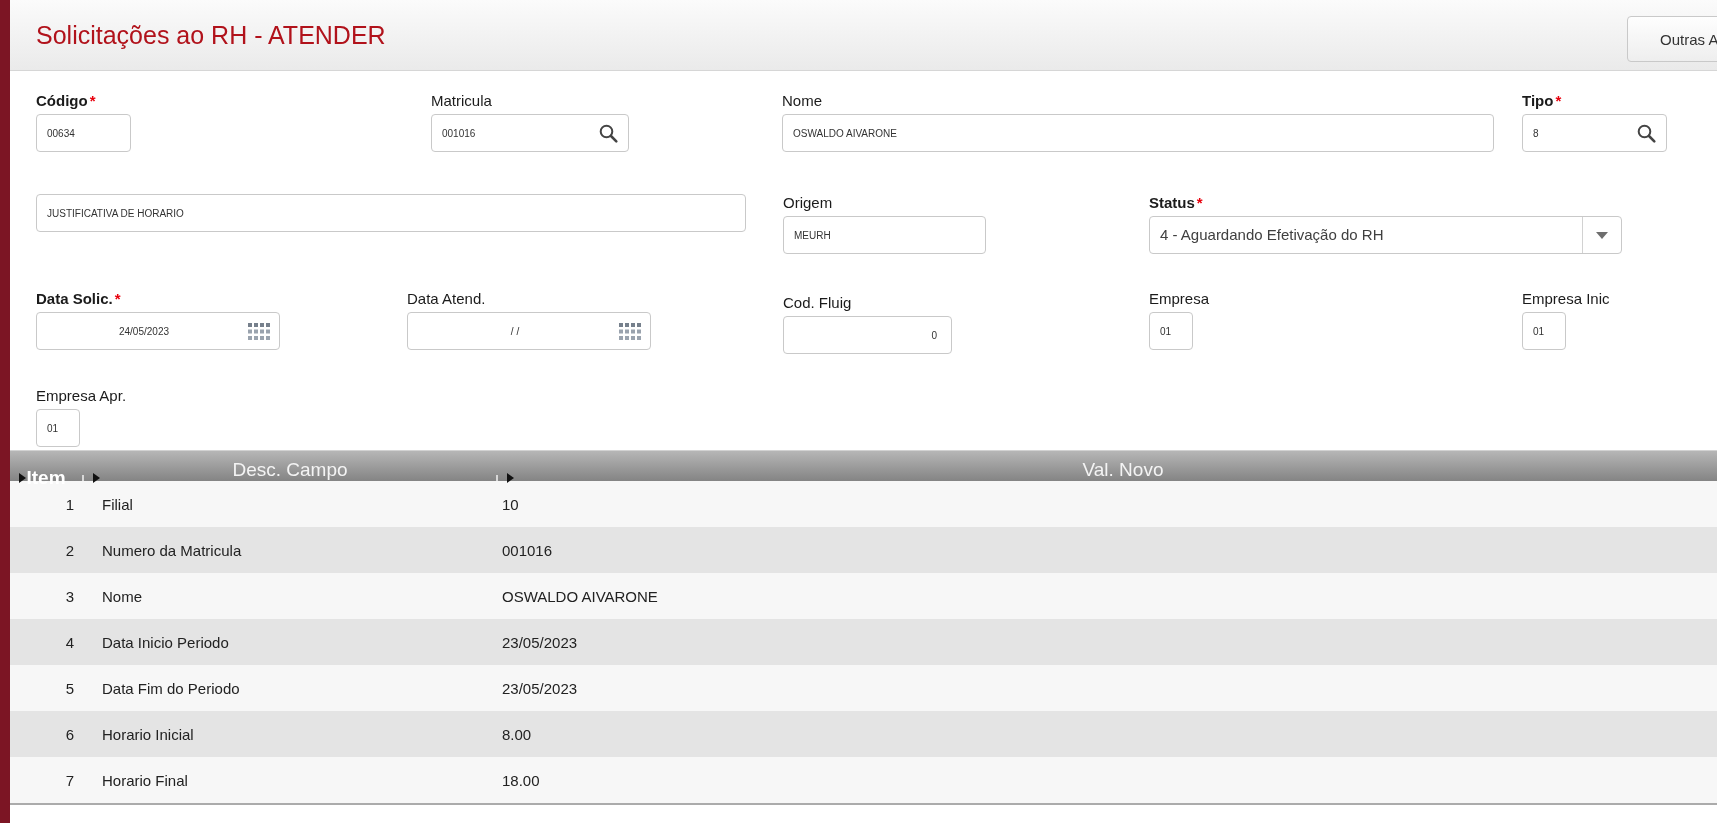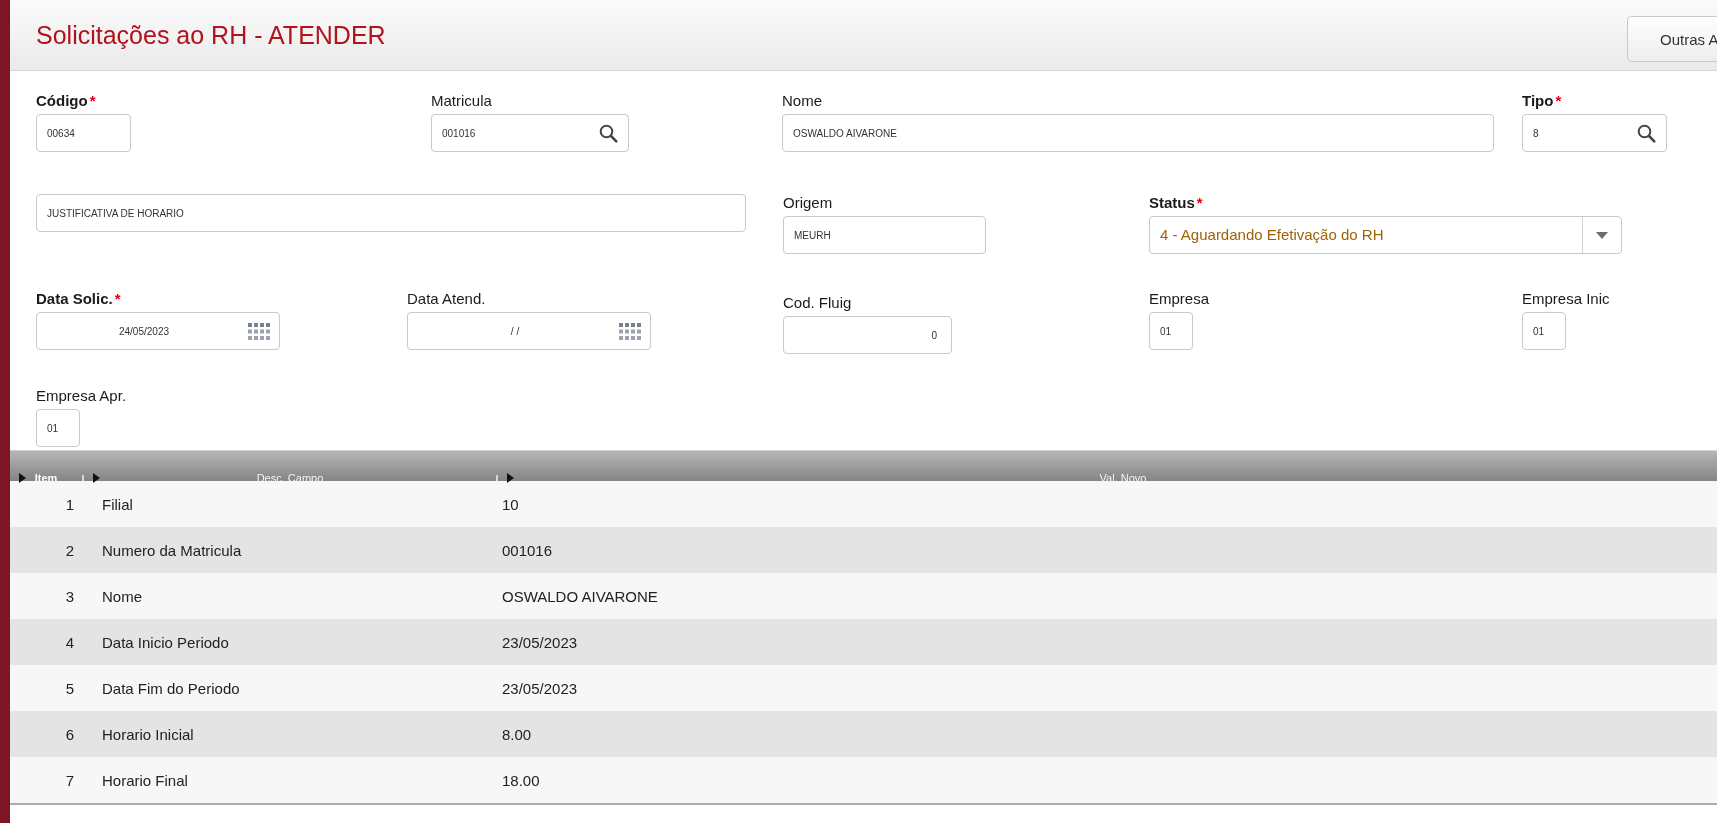--- a/index.html
+++ b/index.html
@@ -46,46 +46,46 @@
   .ctrl input.center{text-align:center;}
   .ctrl input.right{text-align:right;padding-right:14px;}
   .icon-btn{
     position:absolute;right:8px;top:50%;transform:translateY(-50%);
     width:24px;height:24px;display:flex;align-items:center;justify-content:center;
     cursor:pointer;
   }
   
   .combo{cursor:pointer;}
   .combo .sel-text{
-    position:absolute;left:10px;top:0;line-height:36px;font-size:15px;color:#a16207;white-space:nowrap;
+    position:absolute;left:10px;top:0;line-height:36px;font-size:15px;color:#404040;white-space:nowrap;
   }
   .combo .dd{
     position:absolute;right:0;top:0;width:38px;height:100%;
     border-left:1px solid #d2d2d2;display:flex;align-items:center;justify-content:center;
   }
   .caret-down{
     width:0;height:0;border-left:6px solid transparent;border-right:6px solid transparent;
     border-top:7px solid #6e6e6e;
   }
 
   
   .grid{position:absolute;left:0;top:450px;width:1707px;}
   .grid-header{
     height:30px;display:flex;align-items:stretch;
     background:linear-gradient(#b6b6b6,#848484);
     border-top:1px solid #d2d2d2;
   }
   .gh-cell{
     position:relative;display:flex;align-items:center;justify-content:center;
-    color:#f4f4f4;font-size:11px;margin-top:24px;
+    color:#f4f4f4;font-size:19px;margin-top:24px;
   }
   .gh-cell.item{width:72px;color:#ffffff;font-weight:bold;}
   .gh-cell.campo{width:412px;}
   .gh-cell.valor{flex:1;padding-left:31px;}
-  .gh-cell + .gh-cell{border-left:2px solid #d8d8d8;}
+  .gh-cell + .gh-cell{border-left:2px solid #d8d8d8;align-items:flex-end;}
   .tri{
     position:absolute;left:9px;top:50%;transform:translateY(-50%);
     width:0;height:0;border-top:5px solid transparent;border-bottom:5px solid transparent;
     border-left:7px solid #111;
   }
   .grid-body{border-bottom:2px solid #ababab;}
   .grid-row{height:46px;display:flex;align-items:center;font-size:15px;color:#222;}
   .grid-row.odd{background:#f7f7f7;}
   .grid-row.even{background:#e4e4e4;}
   .cell{box-sizing:border-box;white-space:nowrap;}

